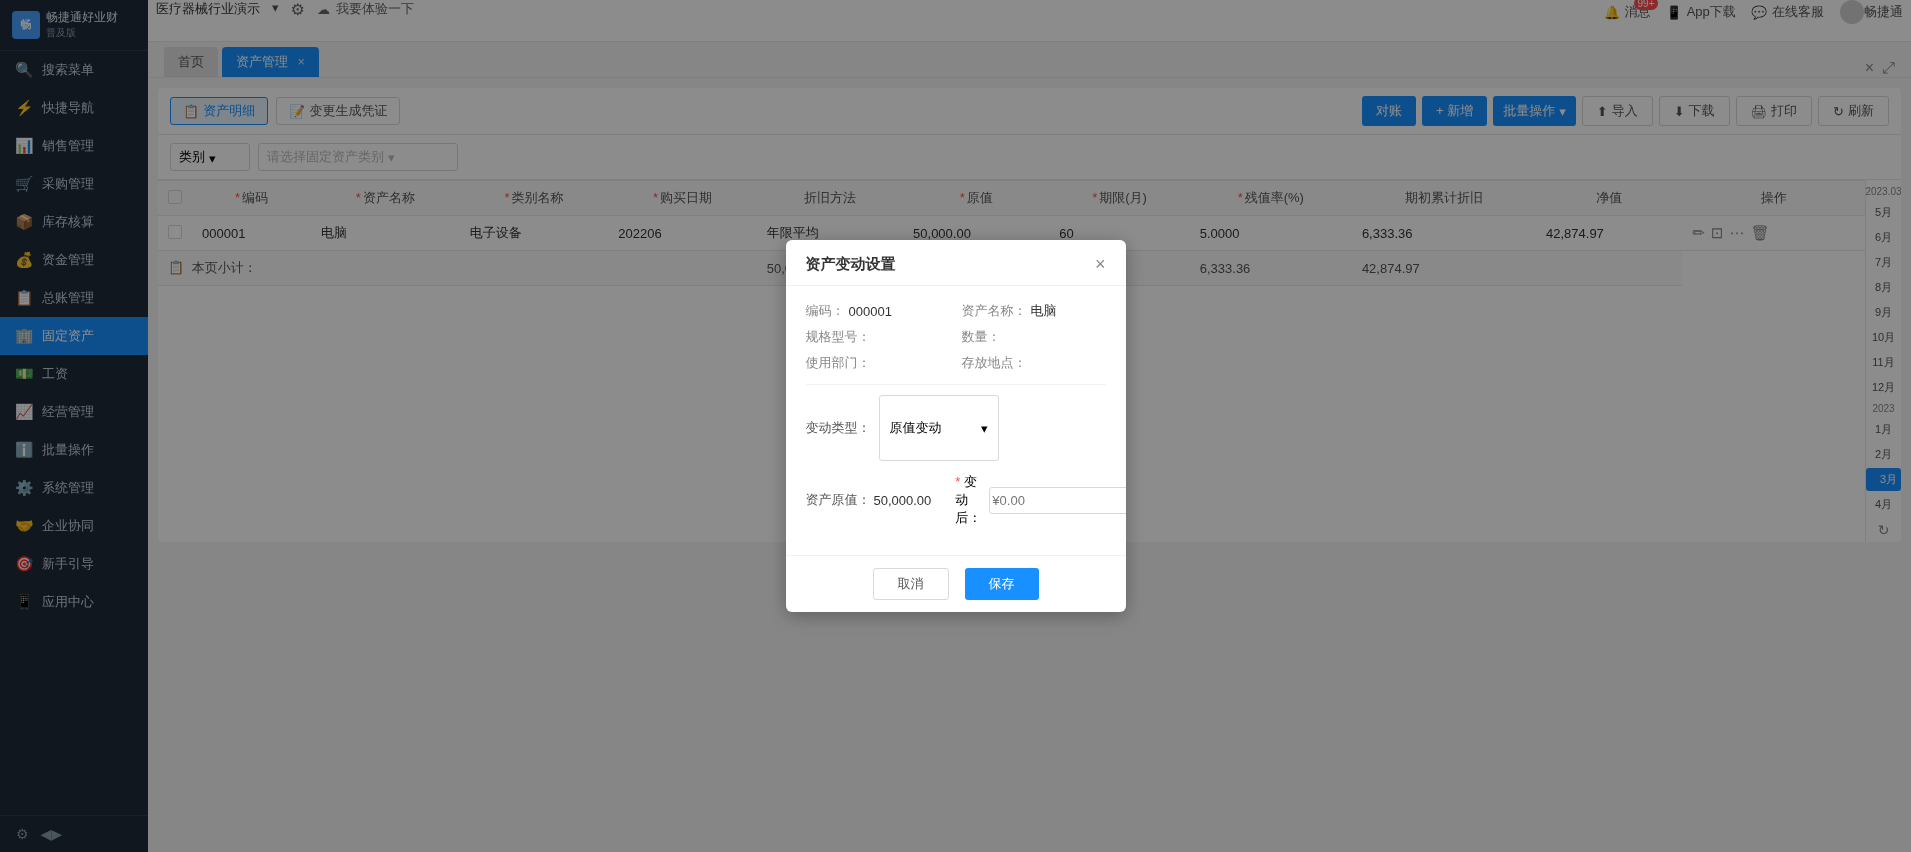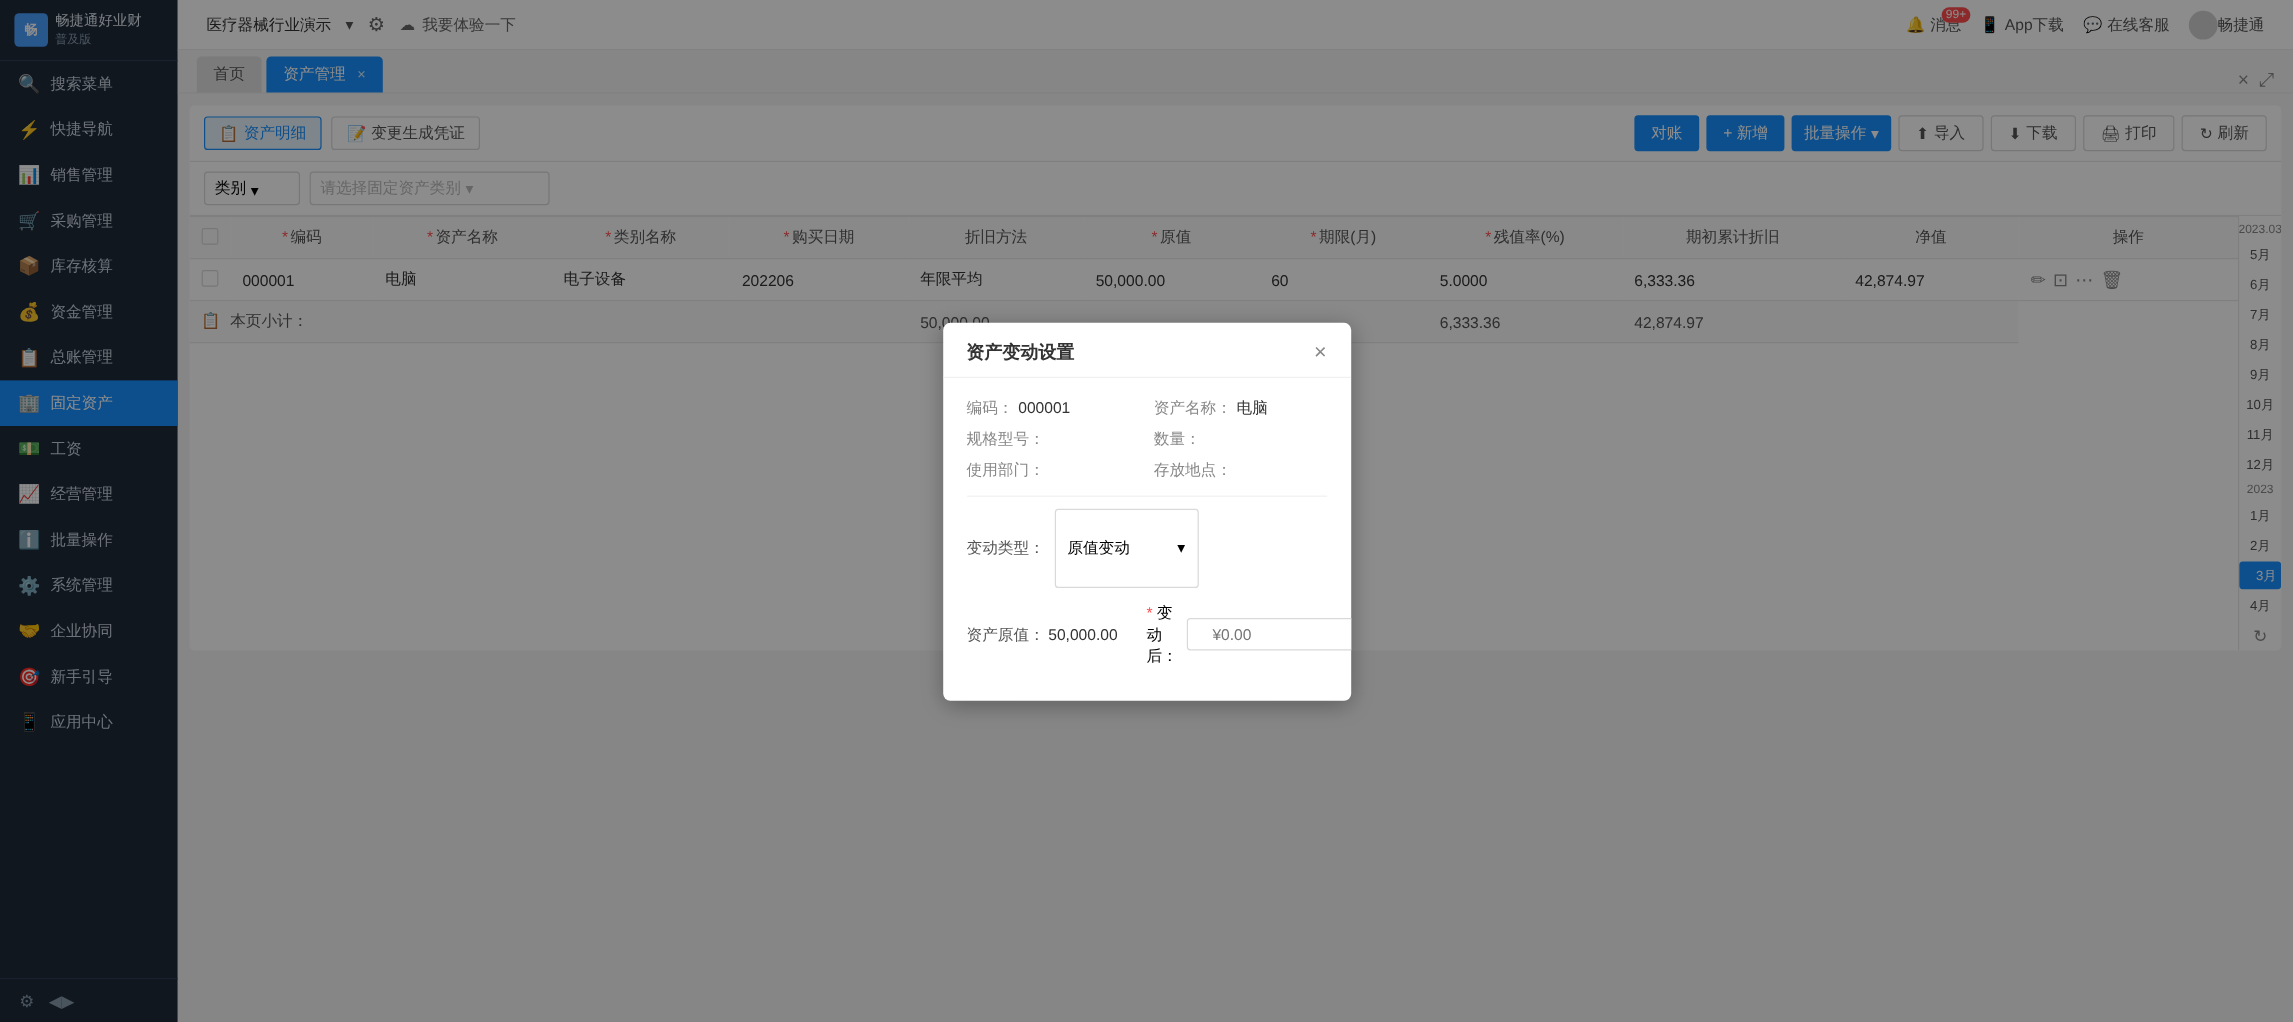--- a/index.html
+++ b/index.html
@@ -15,21 +15,21 @@
     .sidebar-item { display: flex; align-items: center; gap: 8px; padding: 10px 16px; cursor: pointer; font-size: 13px; color: #c8d0dc; }
     .sidebar-item.active { background: #1890ff; color: white; }
     .sidebar-item .icon { width: 18px; height: 18px; display: flex; align-items: center; justify-content: center; font-size: 15px; }
     .sidebar-bottom { padding: 10px 16px; display: flex; align-items: center; gap: 12px; border-top: 1px solid #2e3d52; }
     .sidebar-bottom-icon { color: #8899aa; cursor: pointer; font-size: 14px; }
 
     
     .main { flex: 1; display: flex; flex-direction: column; overflow: hidden; }
 
     
-    .header { height: 42px; background: #fff; display: flex; align-items: center; padding: 0 24px; border-bottom: 1px solid #e8e8e8; gap: 12px; }
+    .header { height: 42px; background: #fff; display: flex; align-items: flex-start; padding: 0 8px; border-bottom: 1px solid #e8e8e8; gap: 12px; }
     .header-title { font-size: 13px; color: #333; }
     .header-dropdown { font-size: 13px; color: #555; cursor: pointer; }
     .header-settings { font-size: 16px; color: #666; cursor: pointer; }
     .header-experience { display: flex; align-items: center; gap: 6px; font-size: 13px; color: #666; }
     .header-right { margin-left: auto; display: flex; align-items: center; gap: 16px; }
     .header-badge-wrap { position: relative; display: flex; align-items: center; gap: 4px; font-size: 13px; color: #555; cursor: pointer; }
     .badge { background: #ff4d4f; color: white; font-size: 10px; padding: 1px 4px; border-radius: 8px; position: absolute; top: -6px; right: -8px; }
     .header-user { display: flex; align-items: center; gap: 0; font-size: 13px; color: #555; cursor: pointer; }
     .avatar { width: 24px; height: 24px; background: #d0d0d0; border-radius: 50%; }
 
@@ -88,21 +88,21 @@
     .modal-close { font-size: 18px; color: #888; cursor: pointer; }
     .modal-body { padding: 16px 20px; }
     .modal-info-grid { display: grid; grid-template-columns: 1fr 1fr; gap: 8px 12px; font-size: 13px; margin-bottom: 12px; }
     .modal-info-item { display: flex; align-items: center; gap: 4px; }
     .modal-info-label { color: #888; white-space: nowrap; }
     .modal-info-value { color: #333; }
     .modal-divider { border: none; border-top: 1px solid #f0f0f0; margin: 10px 0; }
     .modal-field-row { display: flex; align-items: center; gap: 8px; margin-bottom: 12px; font-size: 13px; }
     .modal-field-label { color: #555; white-space: nowrap; min-width: 60px; }
     .modal-select-field { border: 1px solid #d9d9d9; border-radius: 3px; padding: 23px 10px; font-size: 13px; background: white; cursor: pointer; display: flex; align-items: center; justify-content: space-between; min-width: 120px; }
-    .modal-input-field { border: 1px solid #d9d9d9; border-radius: 3px; padding: 5px 20px; font-size: 13px; flex: 1; }
+    .modal-input-field { border: 1px solid #d9d9d9; border-radius: 3px; padding: 5px 2px; font-size: 13px; flex: 1; }
     .modal-input-field.placeholder { color: #bbb; }
     .modal-footer { padding: 12px 20px; display: flex; justify-content: center; gap: 16px; border-top: 1px solid #f0f0f0; }
     .btn-cancel { background: white; border: 1px solid #d9d9d9; color: #555; padding: 6px 24px; border-radius: 3px; cursor: pointer; font-size: 13px; }
     .btn-save { background: #1890ff; border: none; color: white; padding: 6px 24px; border-radius: 3px; cursor: pointer; font-size: 13px; }
 
     .checkbox { width: 14px; height: 14px; border: 1px solid #d9d9d9; border-radius: 2px; display: inline-block; }
   </style>
 </head>
 <body>
 
@@ -401,14 +401,18 @@
       <div class="modal-field-row">
         <span class="modal-field-label">资产原值：</span>
         <span class="modal-info-value">50,000.00</span>
         <span style="margin-left:16px;">
           <span style="color:#ff4d4f;">*</span>
           <span>变动后：</span>
         </span>
         <input class="modal-input-field placeholder" type="text" placeholder="¥0.00" style="">
       </div>
     </div>
+    <div class="modal-footer">
+      <button class="btn-cancel">取消</button>
+      <button class="btn-save">保存</button>
+    </div>
   </div>
 </div>
 
 </body></html>

